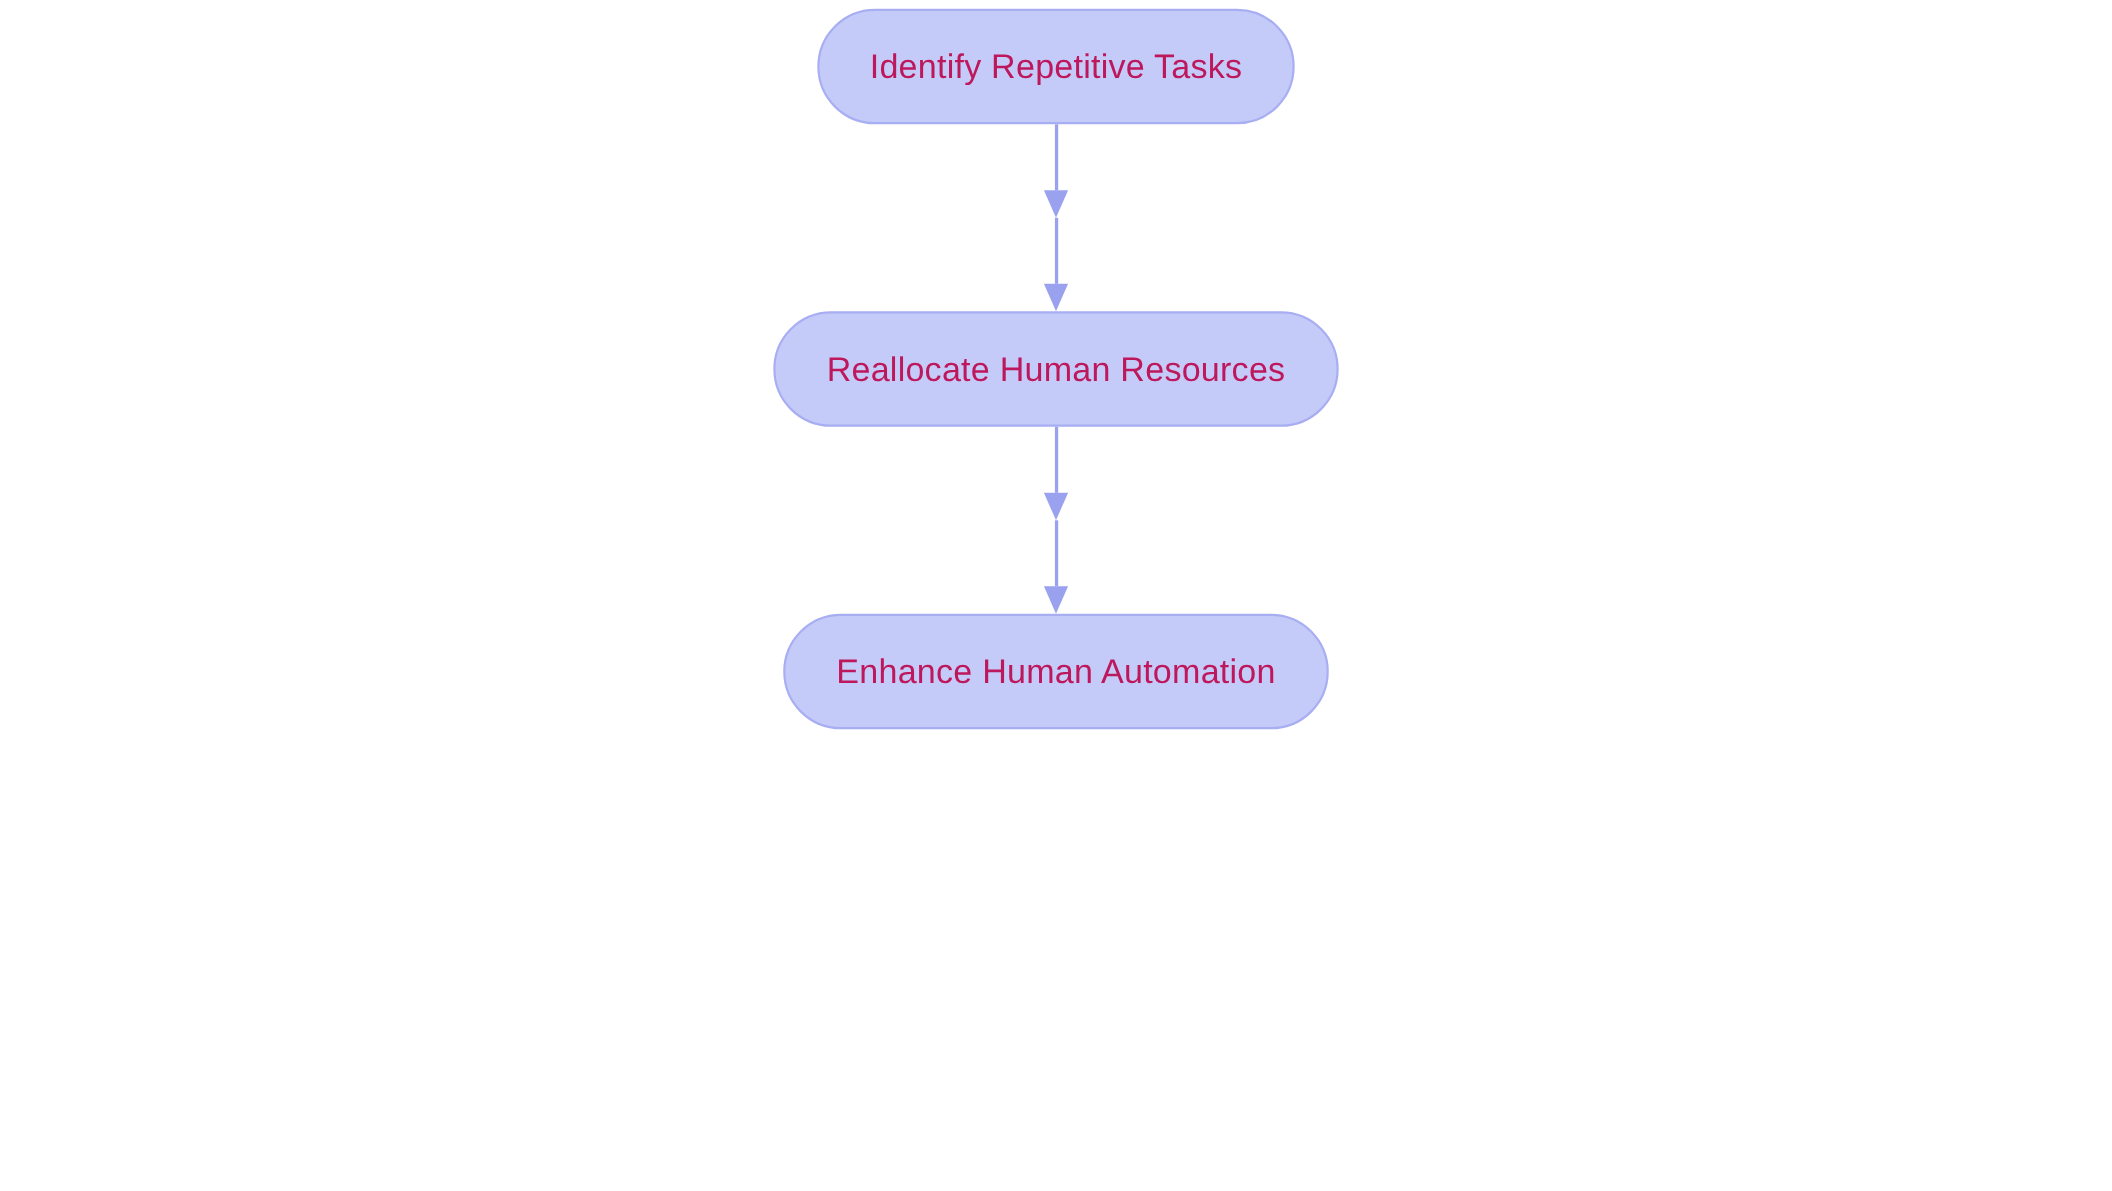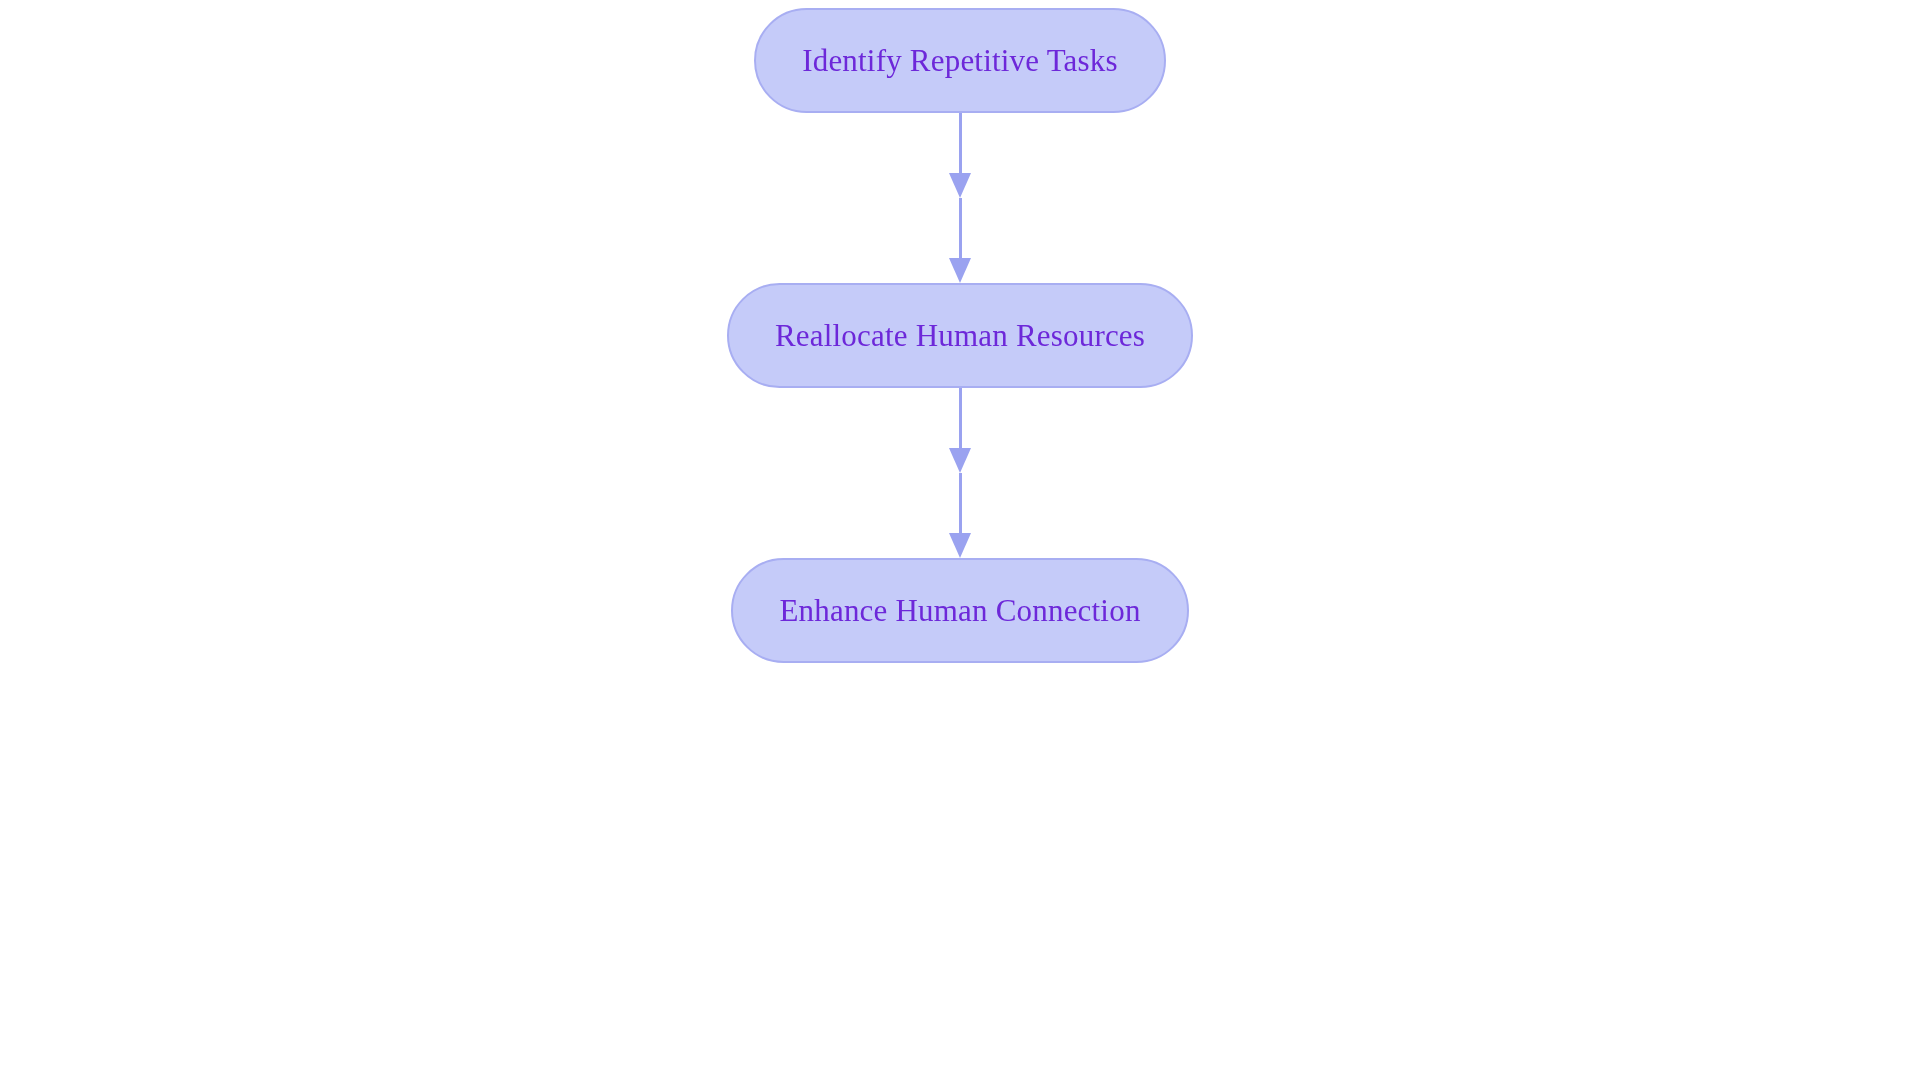--- a/index.html
+++ b/index.html
@@ -44,22 +44,22 @@
     background: #c5cbf9;
     border: 2px solid #a8aef2;
     display: flex;
     align-items: center;
     justify-content: center;
     padding: 0 46px;
     white-space: nowrap;
   }
 
   .flow-node-label {
-    color: #6d28d9;
-    font-family: Liberation Serif, serif;
+    color: #be185d;
+    font-family: Liberation Sans, sans-serif;
     font-size: 31px;
     font-weight: 400;
     letter-spacing: 0.2px;
     line-height: 1;
   }
 
   
   .flow-connector {
     position: relative;
     width: 40px;
@@ -114,17 +114,17 @@
       <div class="connector-arrowhead"></div>
     </div>
 
 
     <div class="flow-connector">
       <div class="connector-line"></div>
       <div class="connector-arrowhead"></div>
     </div>
 
     <div class="flow-node">
-      <span class="flow-node-label">Enhance Human Connection</span>
+      <span class="flow-node-label">Enhance Human Automation</span>
     </div>
 
   </div>
 </div>
 
 </body></html>

